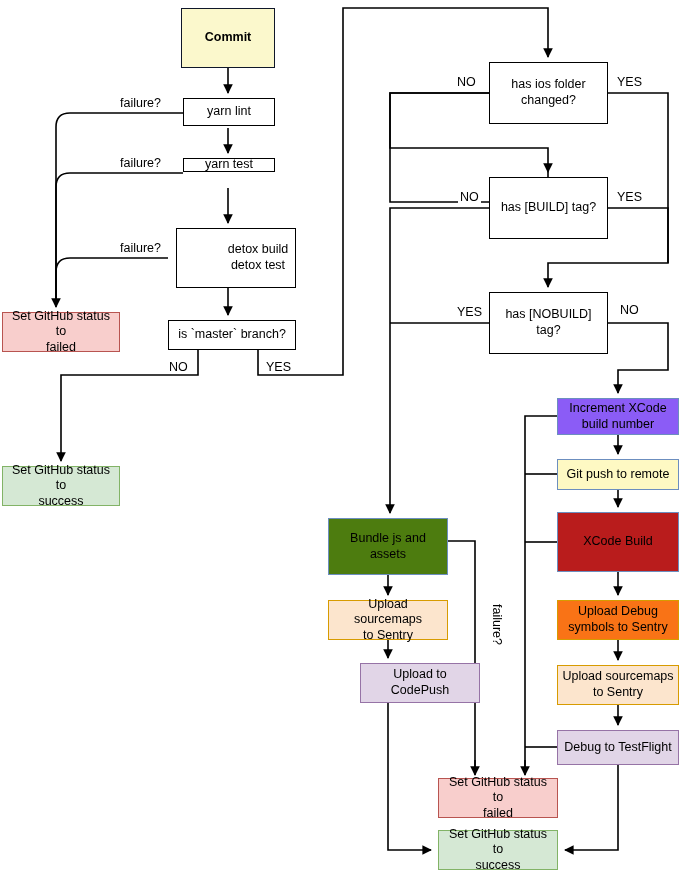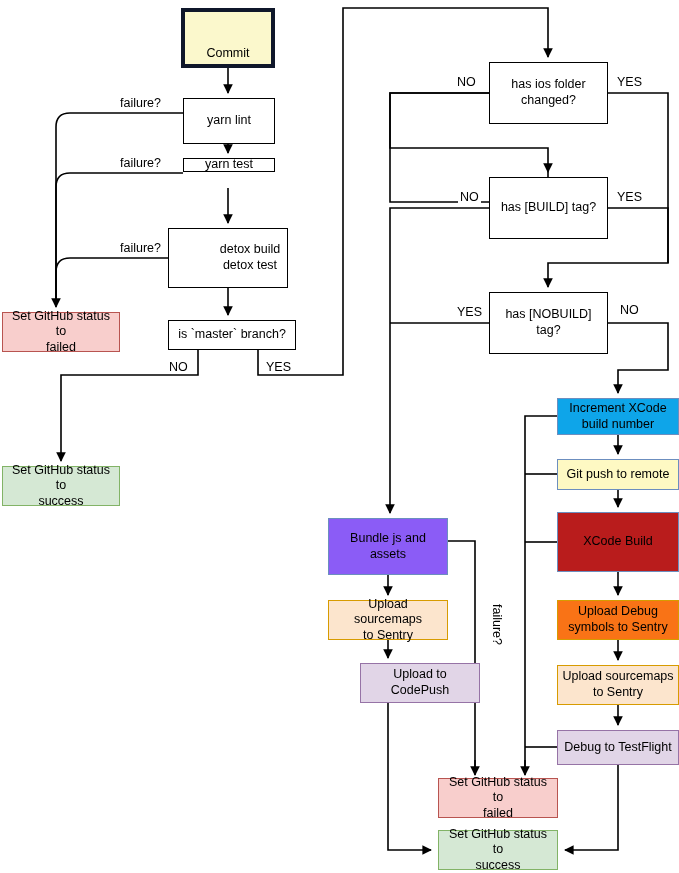--- a/index.html
+++ b/index.html
@@ -29,23 +29,22 @@
     justify-content: center;
     text-align: center;
     font-size: 12.5px;
     line-height: 1.25;
     color: #000000;
     border: 1px solid #000000;
     background: #ffffff;
     padding: 2px 4px;
   }
   .node.start {
-    border: 4px solid #0f172a;
-    font-weight: normal;
-    align-items: flex-end;
+    border: 1px solid #0f172a;
+    font-weight: bold;
   }
   .edge-label {
     position: absolute;
     font-size: 12.5px;
     color: #000000;
     white-space: nowrap;
     background: #ffffff;
     padding: 0 2px;
   }
   .edge-label.vertical {
@@ -119,29 +118,29 @@
 
       <path d="M 388 703 L 388 850 L 431 850" marker-end="url(#arrow)"></path>
 
     </g>
   </svg>
 
   <div class="node start" style="left:181px; top:8px; width:94px; height:60px; background:#fbf8cc;">
     <span>Commit</span>
   </div>
 
-  <div class="node" style="left:183px; top:98px; width:92px; height:46px;">
+  <div class="node" style="left:183px; top:98px; width:92px; height:28px;">
     <span>yarn lint</span>
   </div>
 
   <div class="node" style="left:183px; top:158px; width:92px; height:14px;">
     <span>yarn test</span>
   </div>
 
-  <div class="node" style="left:168px; top:228px; width:120px; height:60px; white-space:pre-line;padding-left:48px;">
+  <div class="node" style="left:176px; top:228px; width:120px; height:60px; white-space:pre-line;padding-left:48px;">
     <span>detox build
 detox test</span>
   </div>
 
   <div class="node" style="left:168px; top:320px; width:128px; height:30px;">
     <span>is `master` branch?</span>
   </div>
 
   <div class="node" style="left:2px; top:312px; width:118px; height:40px; background:#f8cecc; border-color:#b85450; white-space:pre-line;">
     <span>Set GitHub status to
@@ -159,34 +158,34 @@
 
   <div class="node" style="left:489px; top:62px; width:119px; height:62px; white-space:pre-line;">
     <span>has ios folder
 changed?</span>
   </div>
 
   <div class="node" style="left:489px; top:292px; width:119px; height:62px;">
     <span>has [NOBUILD] tag?</span>
   </div>
 
-  <div class="node" style="left:328px; top:518px; width:120px; height:57px; background:#8b5cf6; border-color:#6c8ebf;">
+  <div class="node" style="left:328px; top:518px; width:120px; height:57px; background:#4d7c0f; border-color:#6c8ebf;">
     <span>Bundle js and assets</span>
   </div>
 
   <div class="node" style="left:328px; top:600px; width:120px; height:40px; background:#fce5cd; border-color:#d79b00; white-space:pre-line;">
     <span>Upload sourcemaps
 to Sentry</span>
   </div>
 
   <div class="node" style="left:328px; top:663px; width:120px; height:40px; background:#e1d5e7; border-color:#9673a6;margin-left:32px;">
     <span>Upload to CodePush</span>
   </div>
 
-  <div class="node" style="left:557px; top:398px; width:122px; height:37px; background:#0ea5e9; border-color:#6c8ebf; white-space:pre-line;">
+  <div class="node" style="left:557px; top:398px; width:122px; height:37px; background:#8b5cf6; border-color:#6c8ebf; white-space:pre-line;">
     <span>Increment XCode
 build number</span>
   </div>
 
   <div class="node" style="left:557px; top:459px; width:122px; height:31px; background:#fef9c3; border-color:#6c8ebf;">
     <span>Git push to remote</span>
   </div>
 
   <div class="node" style="left:557px; top:512px; width:122px; height:60px; background:#b91c1c; border-color:#6c8ebf;">
     <span>XCode Build</span>

